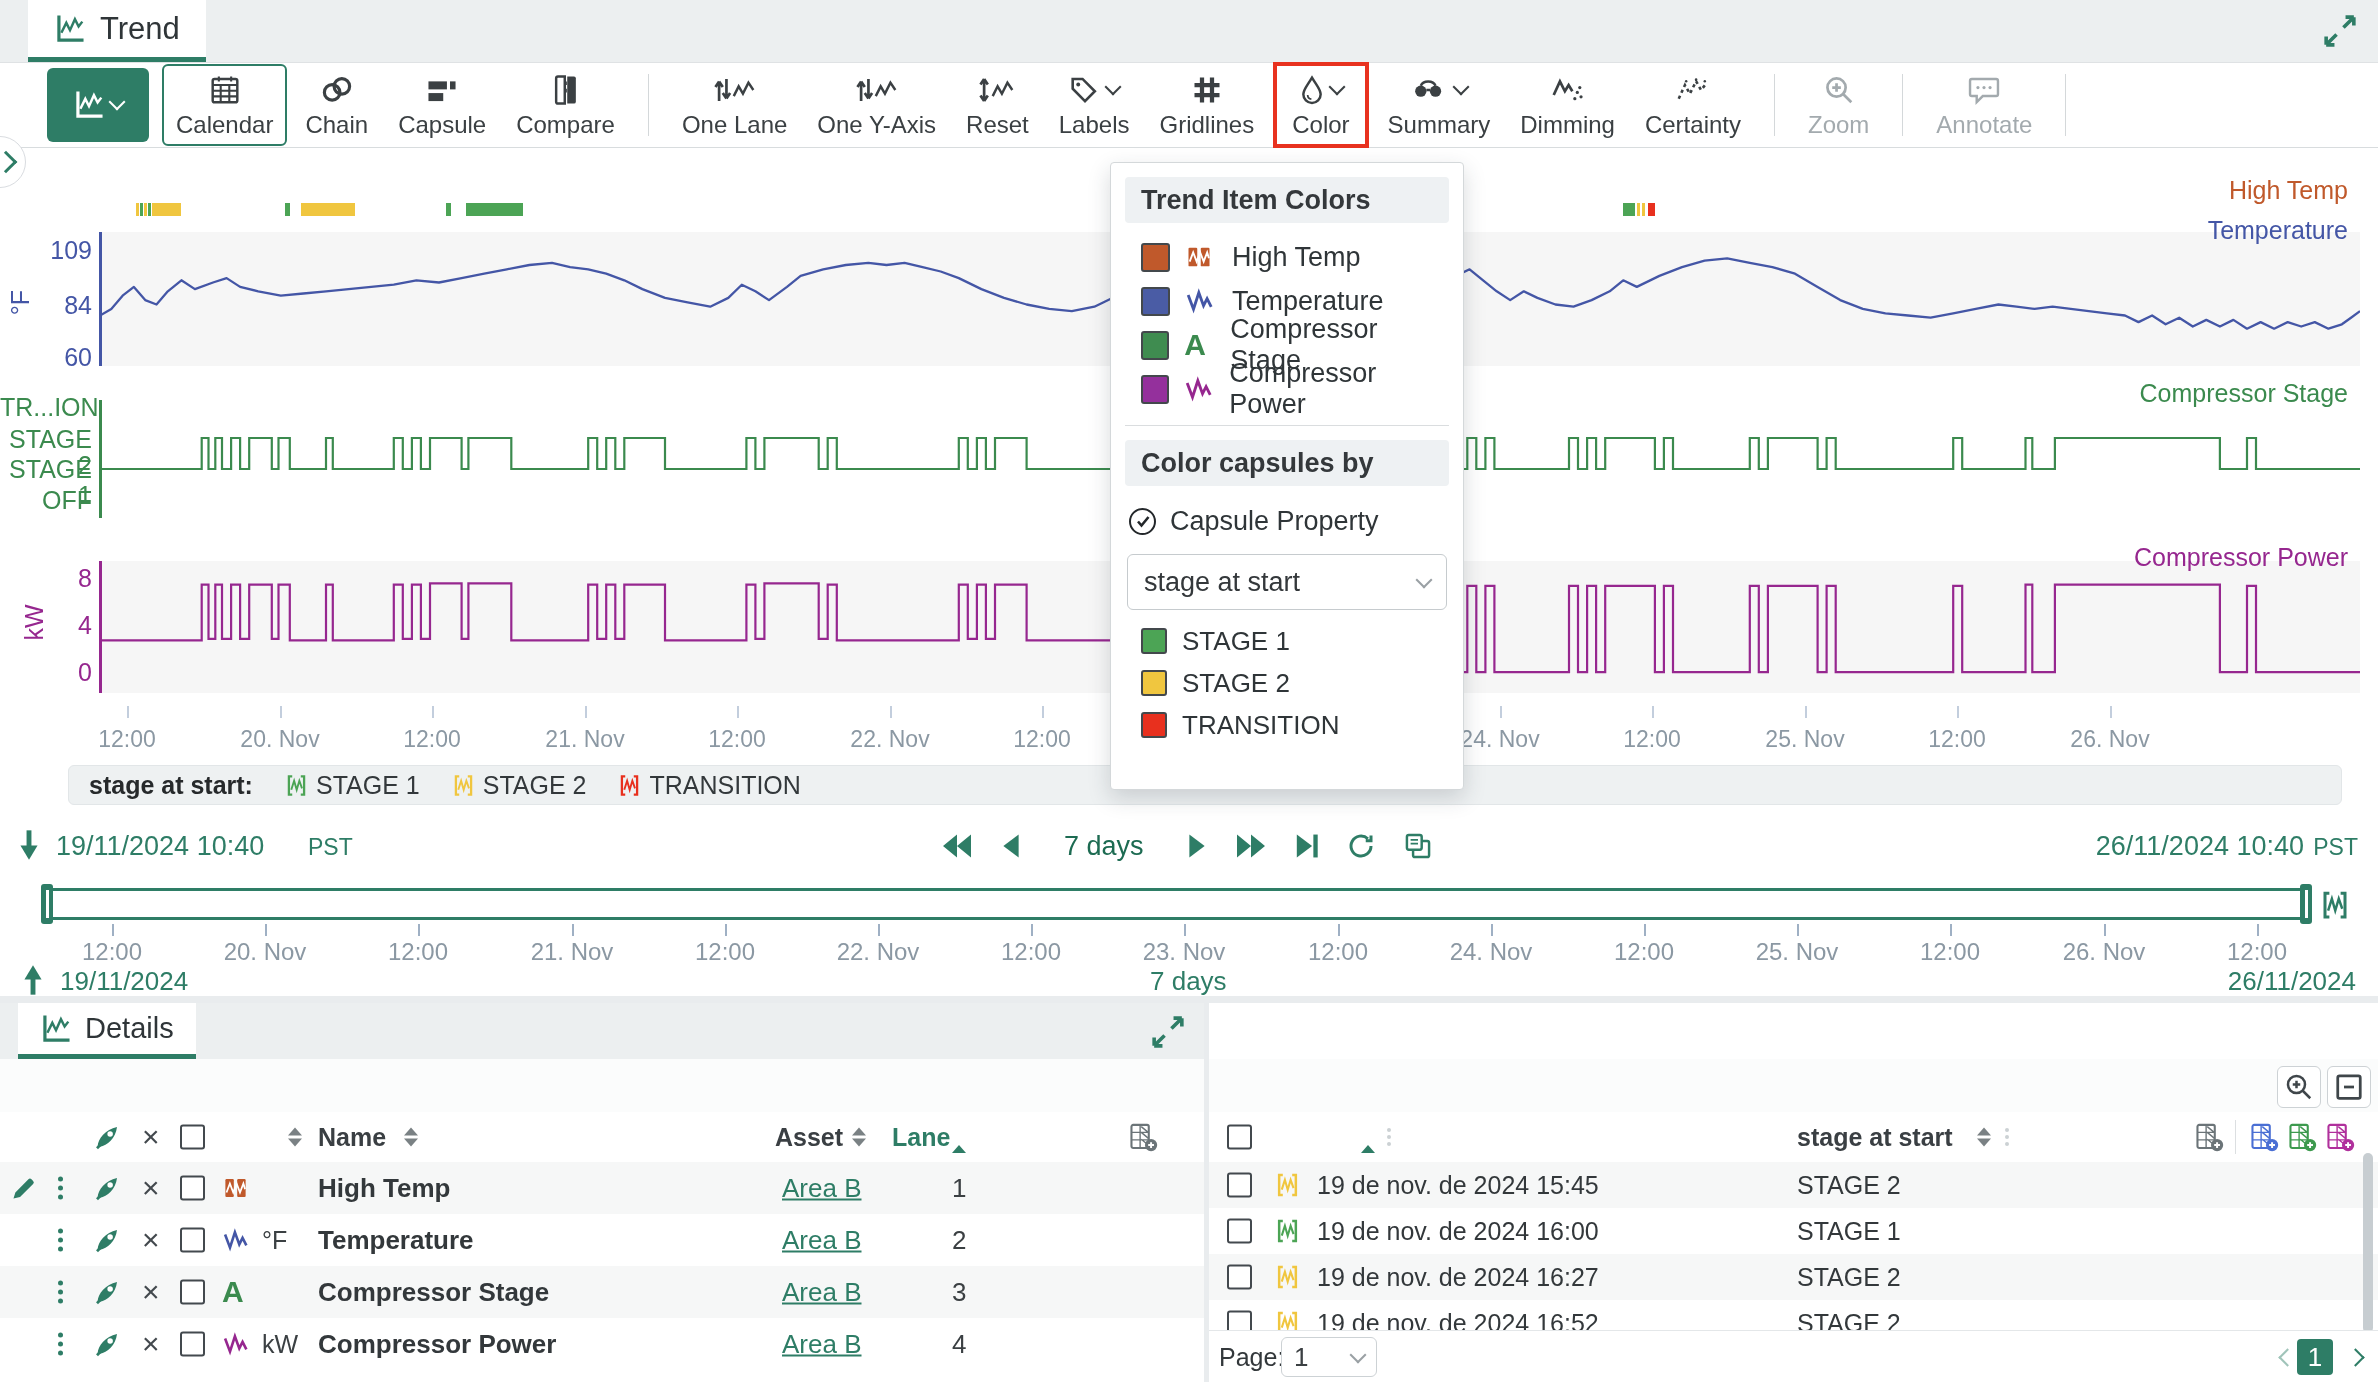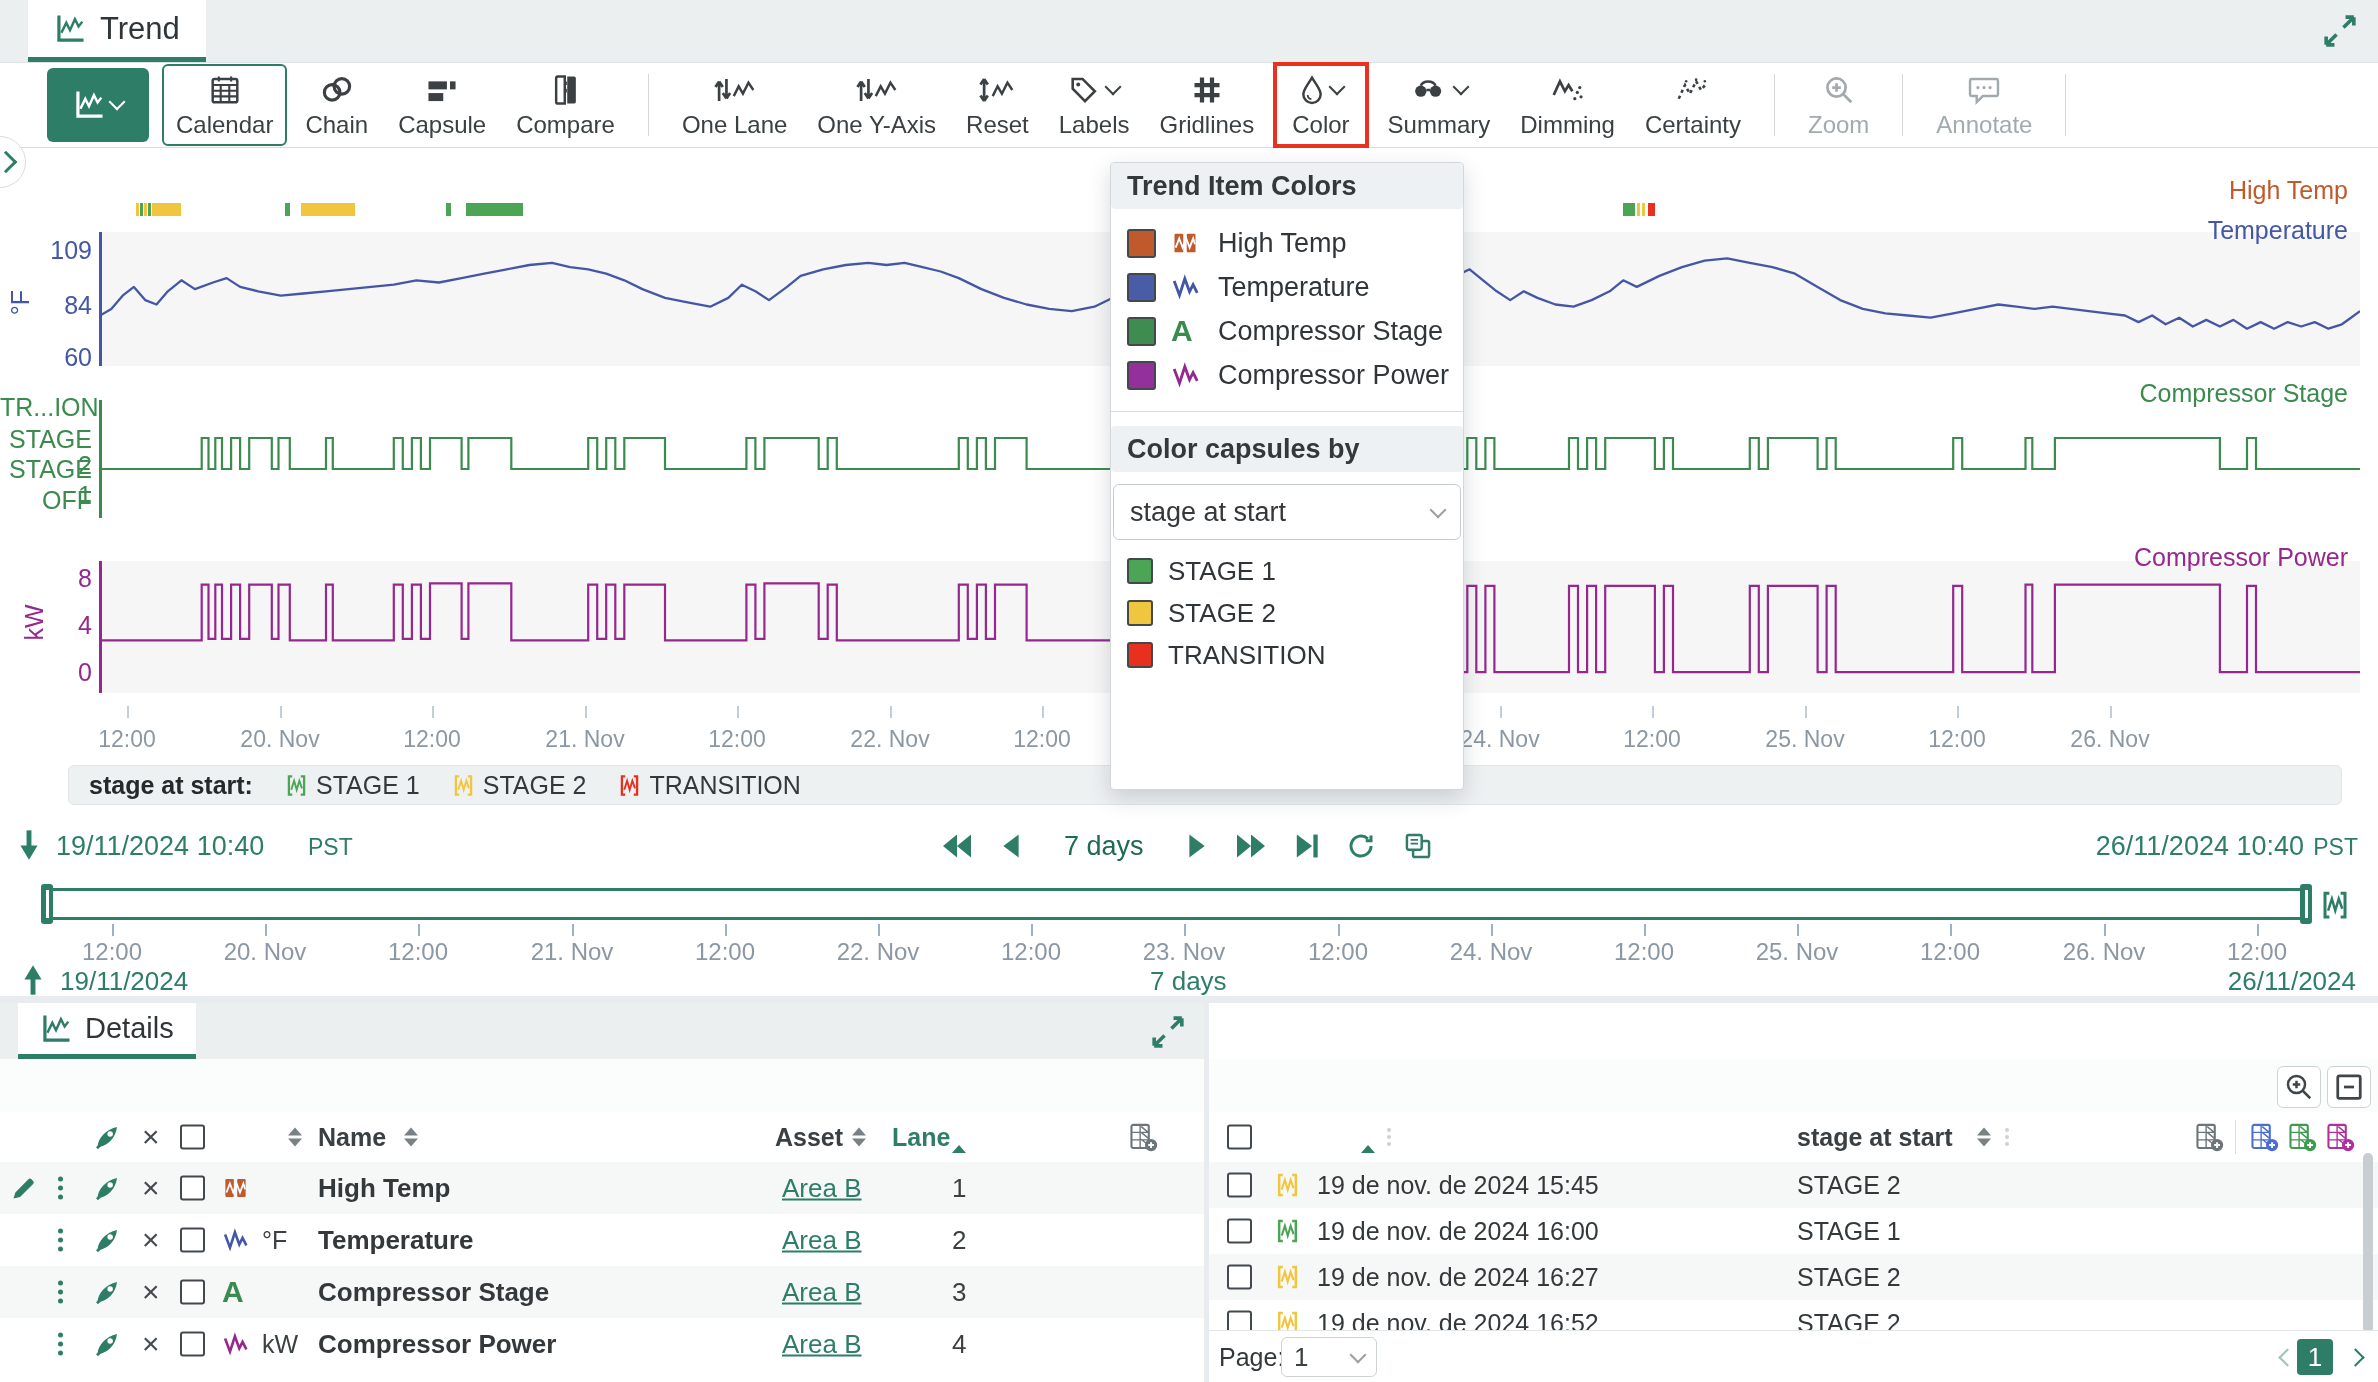--- a/index.html
+++ b/index.html
@@ -51,21 +51,21 @@
   #navcenter{position:absolute;left:940px;top:0;height:46px;display:flex;align-items:center;gap:26px;}
   .navico{color:#2e7d66;font-size:29px;line-height:29px;cursor:pointer;}
   
   #slider{position:absolute;left:45px;top:888px;width:2265px;height:32px;border:3.5px solid #2e7d66;border-radius:2px;background:#fff;box-sizing:border-box;}
   .handle{position:absolute;top:884px;width:12px;height:40px;background:#2e7d66;border-radius:3px;}
   .handle i{position:absolute;left:4.5px;top:6px;width:3px;height:28px;background:#fff;display:block;}
   #timeline-labels .xlabel{font-size:24px;}
   #rangerow{position:absolute;left:0;top:962px;width:2378px;height:32px;font-size:26px;}
   
   #colorpanel{position:absolute;left:1110px;top:162px;width:354px;height:628px;background:#fff;border:1px solid #d4d8da;
-              border-radius:4px;box-shadow:0 8px 22px rgba(40,50,60,.18);z-index:50;box-sizing:border-box;}
+              border-radius:4px;box-shadow:0 8px 22px rgba(40,50,60,.18);z-index:50;padding:14px;box-sizing:border-box;}
   .sechead{height:46px;background:#eef1f3;border-radius:4px;display:flex;align-items:center;padding-left:16px;
            font-size:27px;font-weight:bold;color:#34383b;margin-bottom:12px;}
   .citem{display:flex;align-items:center;height:44px;margin-left:16px;gap:15px;}
   .swatch{width:29px;height:29px;border:2px solid #43484c;border-radius:3px;box-sizing:border-box;}
   .citem .clabel{font-size:27px;color:#2f3538;}
   .cpdiv{border-top:1px solid #dadddf;margin:14px 0;}
   .radiorow{display:flex;align-items:center;height:46px;gap:14px;margin-left:4px;font-size:27px;color:#2f3538;}
   .radio{width:27px;height:27px;border:2.5px solid #62686d;border-radius:50%;box-sizing:border-box;display:flex;align-items:center;justify-content:center;background:#fff;}
   .radio.checked{border-color:#23272a;}
   #prop-select{margin:10px 2px;height:54px;border:1.5px solid #c6cbce;border-radius:6px;display:flex;align-items:center;
@@ -867,20 +867,28 @@
             <svg width="30" height="26" viewBox="0 0 24 22">
               <path d="M2 6l4.5 12L11 4l4 11 3-6 3.5 7" stroke="#96278F" stroke-width="2.4" fill="none"></path>
             </svg>
           </span>
           <span class="clabel">Compressor Power</span>
         </div>
       </div>
     <div class="cpdiv"></div>
     <div class="sechead">Color capsules by</div>
     <div id="radioitems">
+        <div class="radiorow">
+          <span class="radio checked">
+            <svg width="18" height="18" viewBox="0 0 18 18">
+              <path d="M4 9.5l3.5 4L14.5 5" stroke="#23272a" stroke-width="2.6" fill="none"></path>
+            </svg>
+          </span>
+          <span>Capsule Property</span>
+        </div>
       </div>
     <div id="prop-select">
       <span>stage at start</span>
       <span class="chev gray" style="margin-top:-4px;"></span>
     </div>
     <div id="stageitems">
         <div class="stagerow">
           <span class="swatch" style="background:#4CA455;"></span>
           <span>STAGE 1</span>
         </div>

